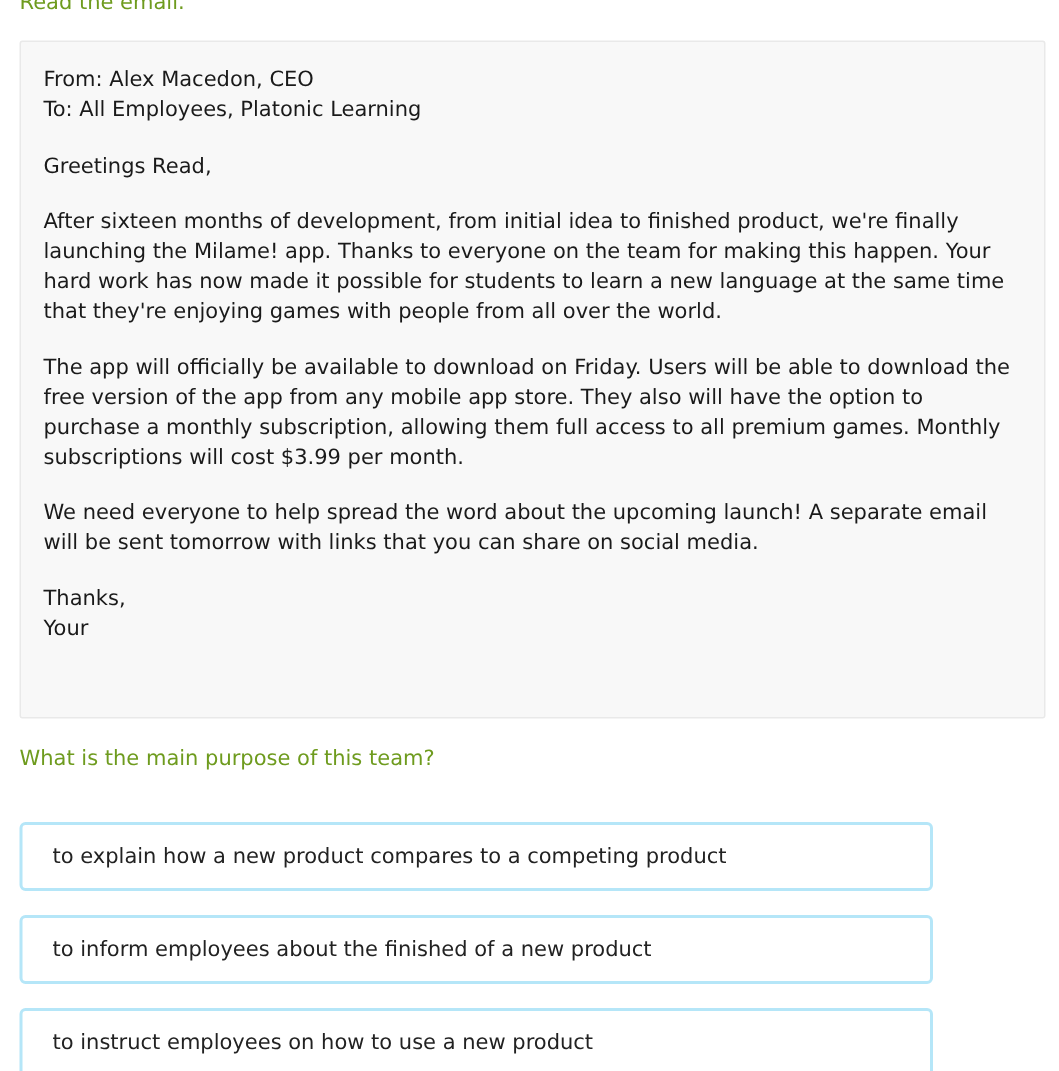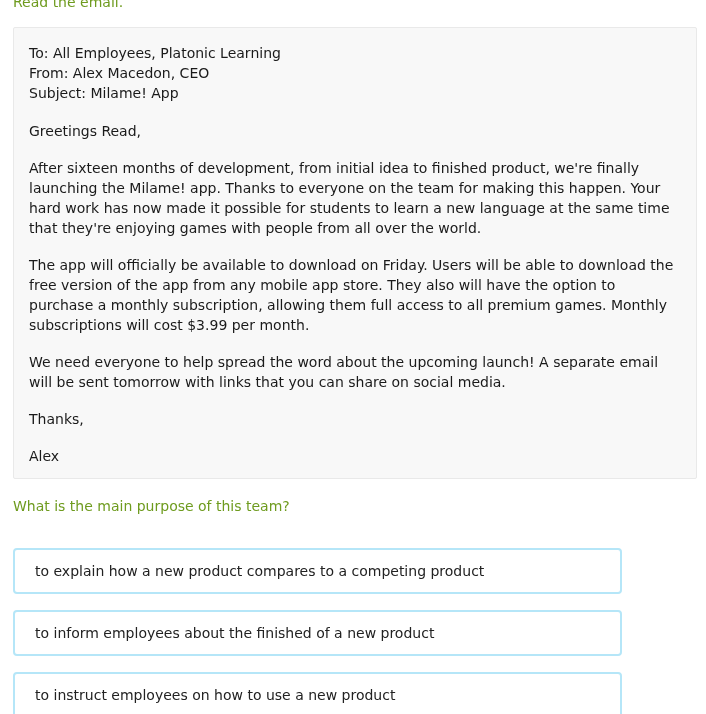--- a/index.html
+++ b/index.html
@@ -35,21 +35,21 @@
     border-radius: 2px;
     padding: 15px;
     font-size: 14px;
     line-height: 20px;
     color: #1a1a1a;
   }
   .email-header { margin-bottom: 18px; }
   .email-header div { line-height: 20px; }
   .email-greeting { margin-bottom: 17px; }
   .email-para { margin-bottom: 17px; }
-  .email-closing { margin-bottom: 17px; }
+  .email-closing { }
   .email-signature { margin-bottom: 0; }
   .options {
     position: absolute;
     left: 13px;
     top: 548px;
     display: flex;
     flex-direction: column;
     gap: 16px;
   }
   .option {
@@ -70,30 +70,29 @@
 </style>
 </head>
 <body>
 
 <div class="page">
 
   <div class="prompt-heading" id="read-prompt">Read the email.</div>
 
   <div class="email-box">
     <div class="email-header">
+      <div>From: Alex Macedon, CEO</div>
       <div>To: All Employees, Platonic Learning</div>
-      <div>From: Alex Macedon, CEO</div>
-      <div>Subject: Milame! App</div>
     </div>
     <div class="email-greeting">Greetings Read,</div>
     <div class="email-para">After sixteen months of development, from initial idea to finished product, we're finally launching the Milame! app. Thanks to everyone on the team for making this happen. Your hard work has now made it possible for students to learn a new language at the same time that they're enjoying games with people from all over the world.</div>
     <div class="email-para">The app will officially be available to download on Friday. Users will be able to download the free version of the app from any mobile app store. They also will have the option to purchase a monthly subscription, allowing them full access to all premium games. Monthly subscriptions will cost $3.99 per month.</div>
     <div class="email-para">We need everyone to help spread the word about the upcoming launch! A separate email will be sent tomorrow with links that you can share on social media.</div>
     <div class="email-closing">Thanks,</div>
-    <div class="email-signature">Alex</div>
+    <div class="email-signature">Your</div>
   </div>
 
   <div class="prompt-heading" id="question-prompt">What is the main purpose of this team?</div>
 
   <div class="options">
     <button class="option">to explain how a new product compares to a competing product</button>
     <button class="option">to inform employees about the finished of a new product</button>
     <button class="option">to instruct employees on how to use a new product</button>
   </div>
 

